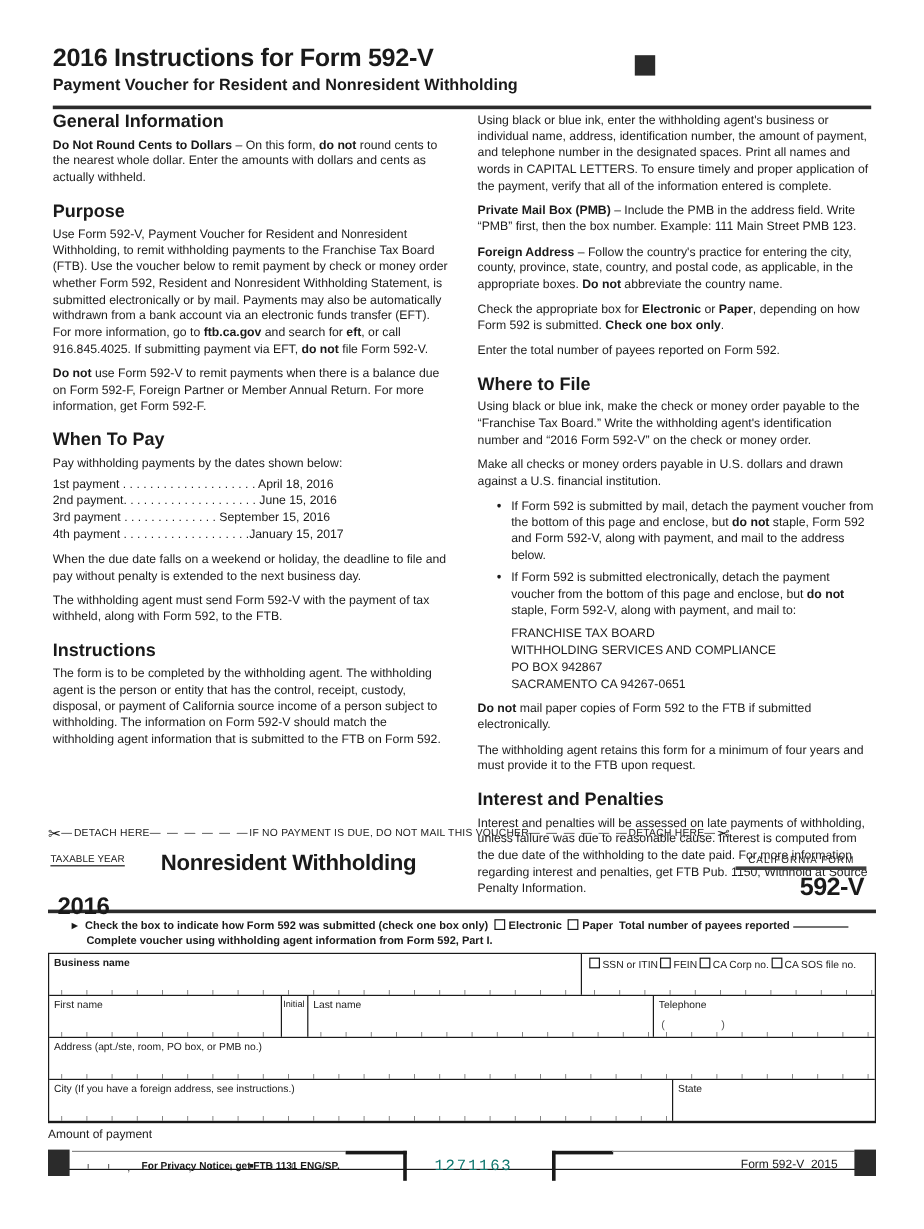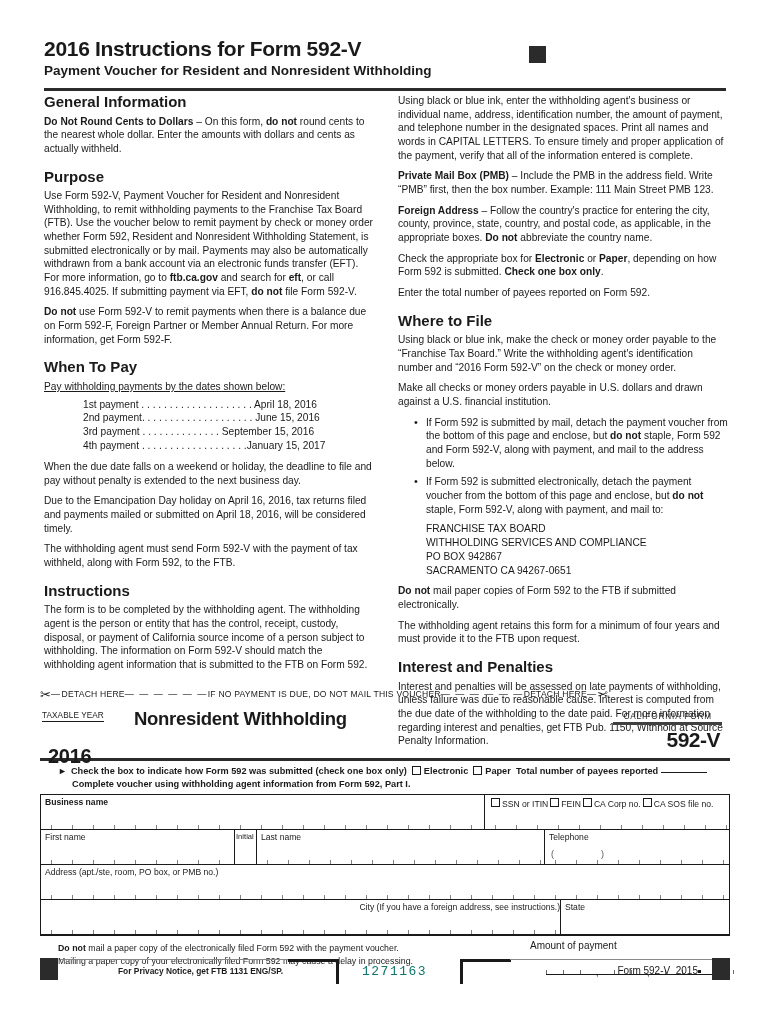--- a/index.html
+++ b/index.html
@@ -77,31 +77,30 @@
     margin: 13px 0 4px 0;
     line-height: 1.1;
   }
   h2.sec.first { margin-top: 0; }
   p.body {
     font-size: 10.2px;
     line-height: 1.34;
     margin: 0 0 7px 0;
     text-align: left;
   }
-  p.body.tight { margin-bottom: 4px; text-decoration: underline; }
+  p.body.tight { margin-bottom: 4px; }
   b { font-weight: bold; }
 
   .paylist {
     font-size: 10.2px;
     line-height: 1.36;
     margin: 0 0 7px 0;
   }
   .payrow {
     white-space: nowrap;
-    margin-left: 39px;
   }
 
   ul.bullets {
     margin: 0 0 6px 0;
     padding-left: 16px;
     list-style: none;
   }
   ul.bullets li {
     font-size: 10.2px;
     line-height: 1.34;
@@ -441,21 +440,20 @@
 
       <h2 class="sec">When To Pay</h2>
       <p class="body tight">Pay withholding payments by the dates shown below:</p>
       <div class="paylist">
         <div class="payrow"><span>1st payment</span> <span>. . . . . . . . . . . . . . . . . . . .</span> <span>April 18, 2016</span></div>
         <div class="payrow"><span>2nd payment</span><span>. . . . . . . . . . . . . . . . . . . .</span> <span>June 15, 2016</span></div>
         <div class="payrow"><span>3rd payment</span> <span>. . . . . . . . . . . . . .</span> <span>September 15, 2016</span></div>
         <div class="payrow"><span>4th payment</span> <span>. . . . . . . . . . . . . . . . . . .</span><span>January 15, 2017</span></div>
       </div>
       <p class="body">When the due date falls on a weekend or holiday, the deadline to file and pay without penalty is extended to the next business day.</p>
-      <p class="body">Due to the Emancipation Day holiday on April 16, 2016, tax returns filed and payments mailed or submitted on April 18, 2016, will be considered timely.</p>
       <p class="body">The withholding agent must send Form 592-V with the payment of tax withheld, along with Form 592, to the FTB.</p>
 
       <h2 class="sec">Instructions</h2>
       <p class="body">The form is to be completed by the withholding agent. The withholding agent is the person or entity that has the control, receipt, custody, disposal, or payment of California source income of a person subject to withholding. The information on Form 592-V should match the withholding agent information that is submitted to the FTB on Form 592.</p>
     </div>
 
     <div class="col">
       <p class="body">Using black or blue ink, enter the withholding agent's business or individual name, address, identification number, the amount of payment, and telephone number in the designated spaces. Print all names and words in CAPITAL LETTERS. To ensure timely and proper application of the payment, verify that all of the information entered is complete.</p>
       <p class="body">
         <b>Private Mail Box (PMB)</b> – Include the PMB in the address field. Write
@@ -568,35 +566,31 @@
       </div>
 
       <div class="frow">
         <div class="fcell" style="width:688px;">
           <div class="flabel">Address (apt./ste, room, PO box, or PMB no.)</div>
           <div class="ticks"></div>
         </div>
       </div>
 
       <div class="frow">
-        <div class="fcell" style="width:520px;text-align:right;">
+        <div class="fcell" style="width:520px;">
           <div class="flabel">City (If you have a foreign address, see instructions.)</div>
           <div class="ticks"></div>
         </div>
         <div class="fcell" style="width:36px;">
           <div class="flabel">State</div>
         </div>
       </div>
     </div>
 
     <div class="bottomrow">
-      <div class="note">
-        <div><b>Do not</b> mail a paper copy of the electronically filed Form 592 with the payment voucher.</div>
-        <div>Mailing a paper copy of your electronically filed Form 592 may cause a delay in processing.</div>
-      </div>
       <div class="amount">
         <div class="amount-label">Amount of payment</div>
         <div class="amount-line">
           <span class="tk" style="left:0;"></span>
           <span class="tk" style="left:17px;"></span>
           <span class="tk" style="left:34px;"></span>
           <span class="comma" style="left:50px;">,</span>
           <span class="tk" style="left:68px;"></span>
           <span class="tk" style="left:85px;"></span>
           <span class="comma" style="left:101px;">,</span>

